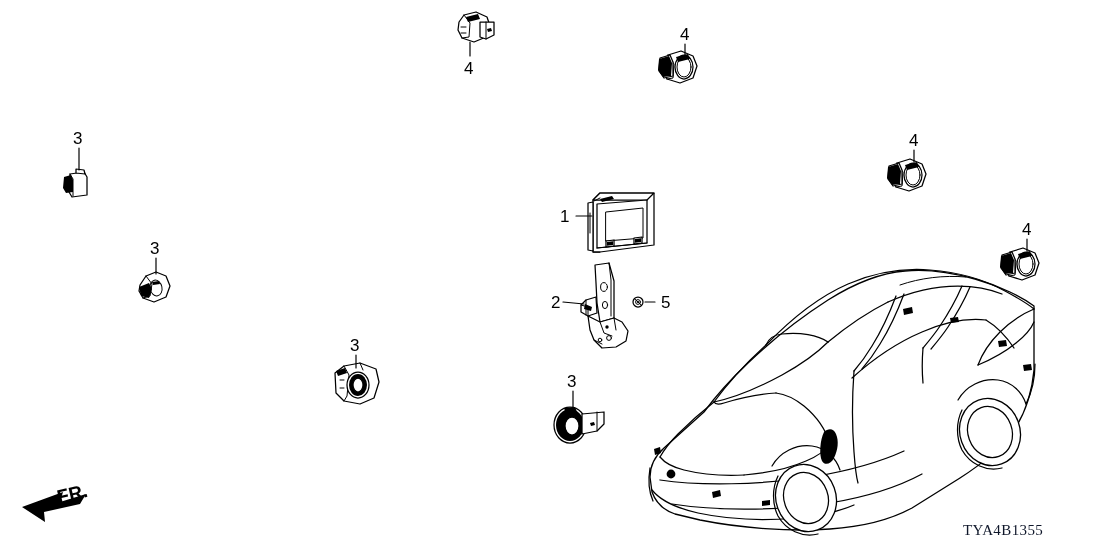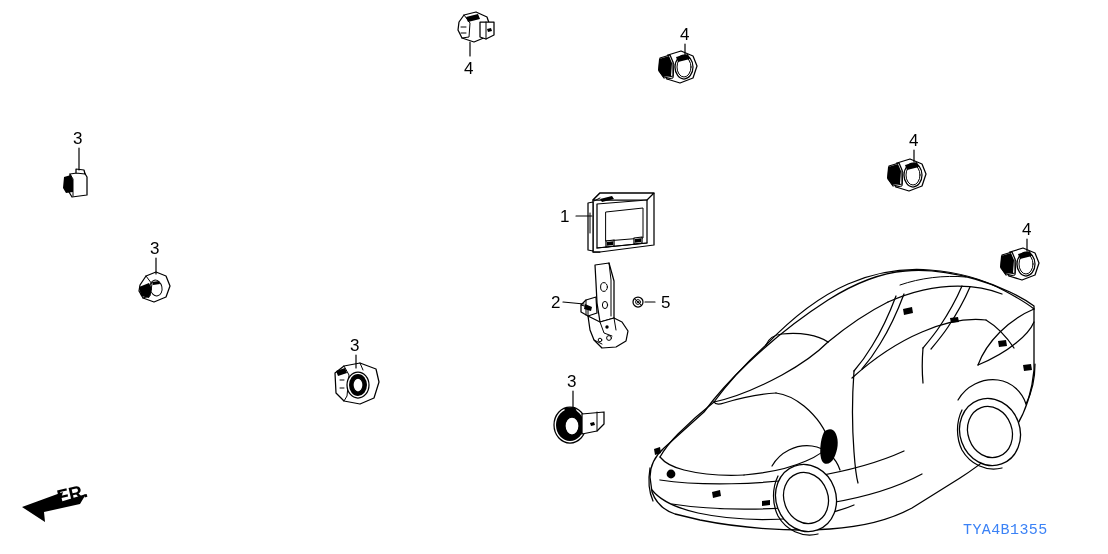--- a/index.html
+++ b/index.html
@@ -33,24 +33,24 @@
     font-size: 17px;
     color: #000000;
     line-height: 1;
     white-space: nowrap;
     user-select: none;
   }
   #part-code {
     position: absolute;
     left: 963px;
     top: 522px;
-    font-family: Liberation Mono, monospace;
+    font-family: Liberation Serif, serif;
     font-size: 15px;
     letter-spacing: 0.4px;
-    color: #3b82f6;
+    color: #0f172a;
     white-space: nowrap;
   }
   #fr-text {
     position: absolute;
     left: 55px;
     top: 487px;
     font-family: "Liberation Sans", sans-serif;
     font-size: 19px;
     font-weight: bold;
     color: #000000;

